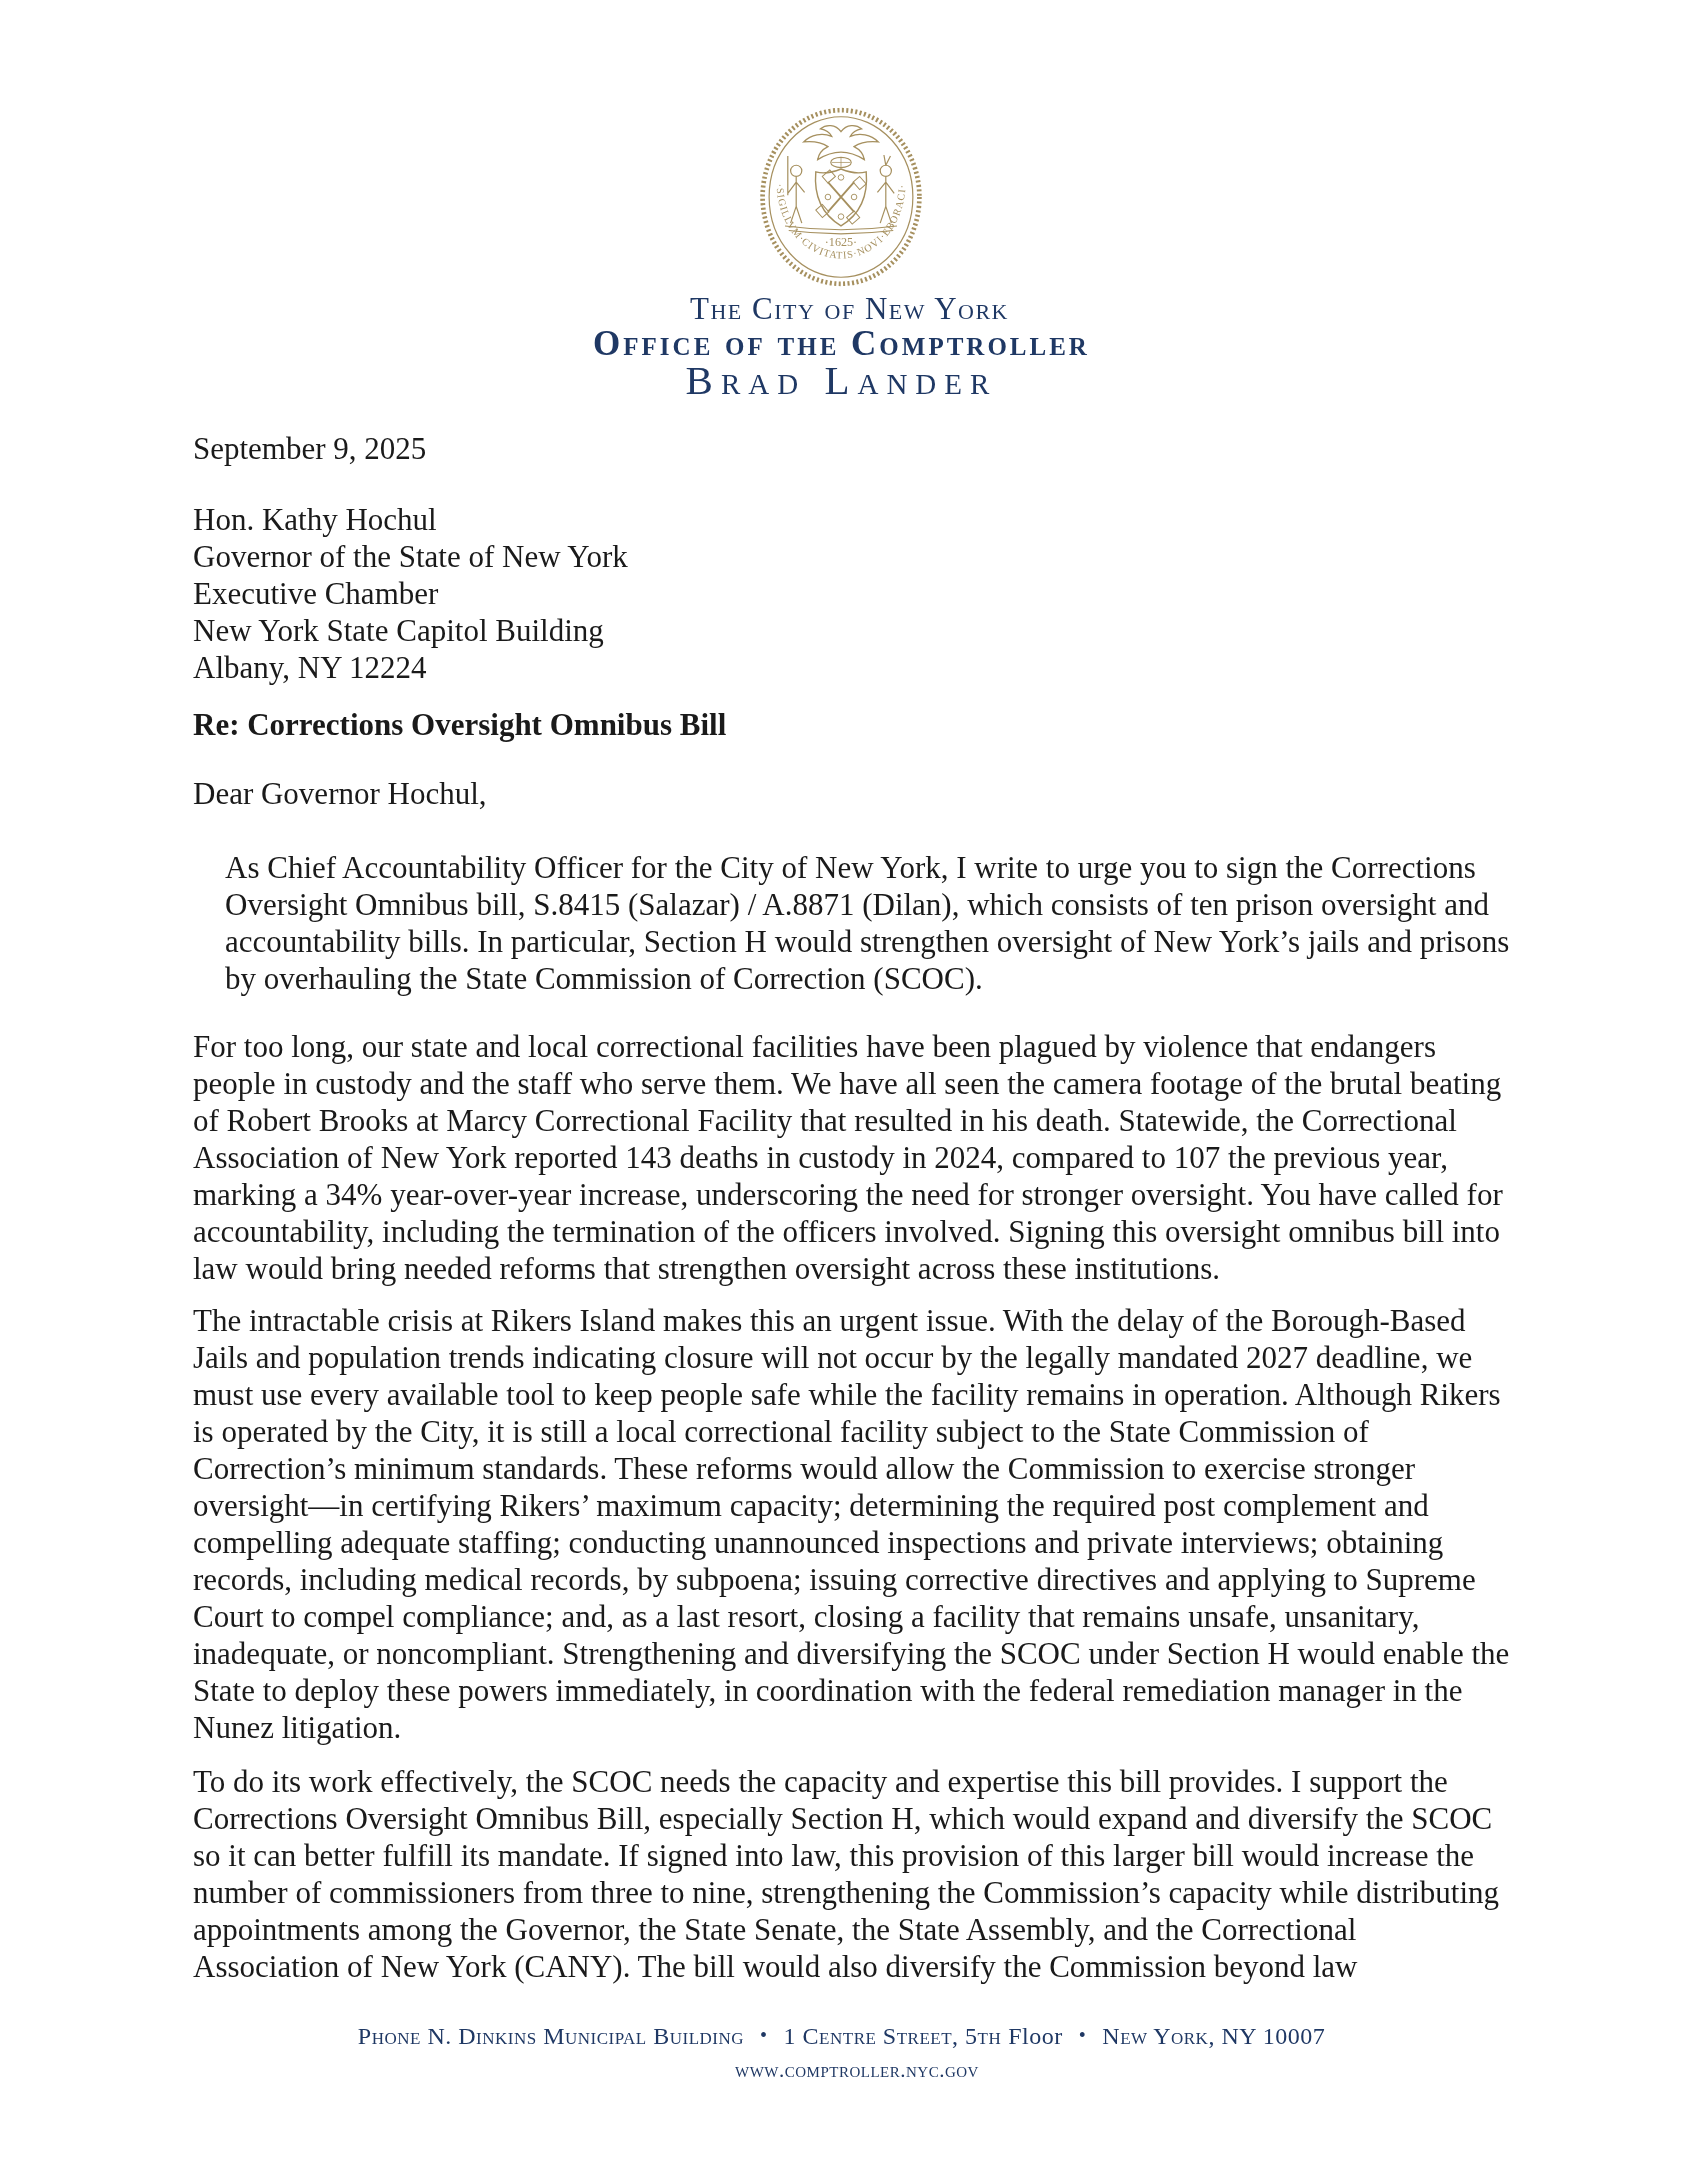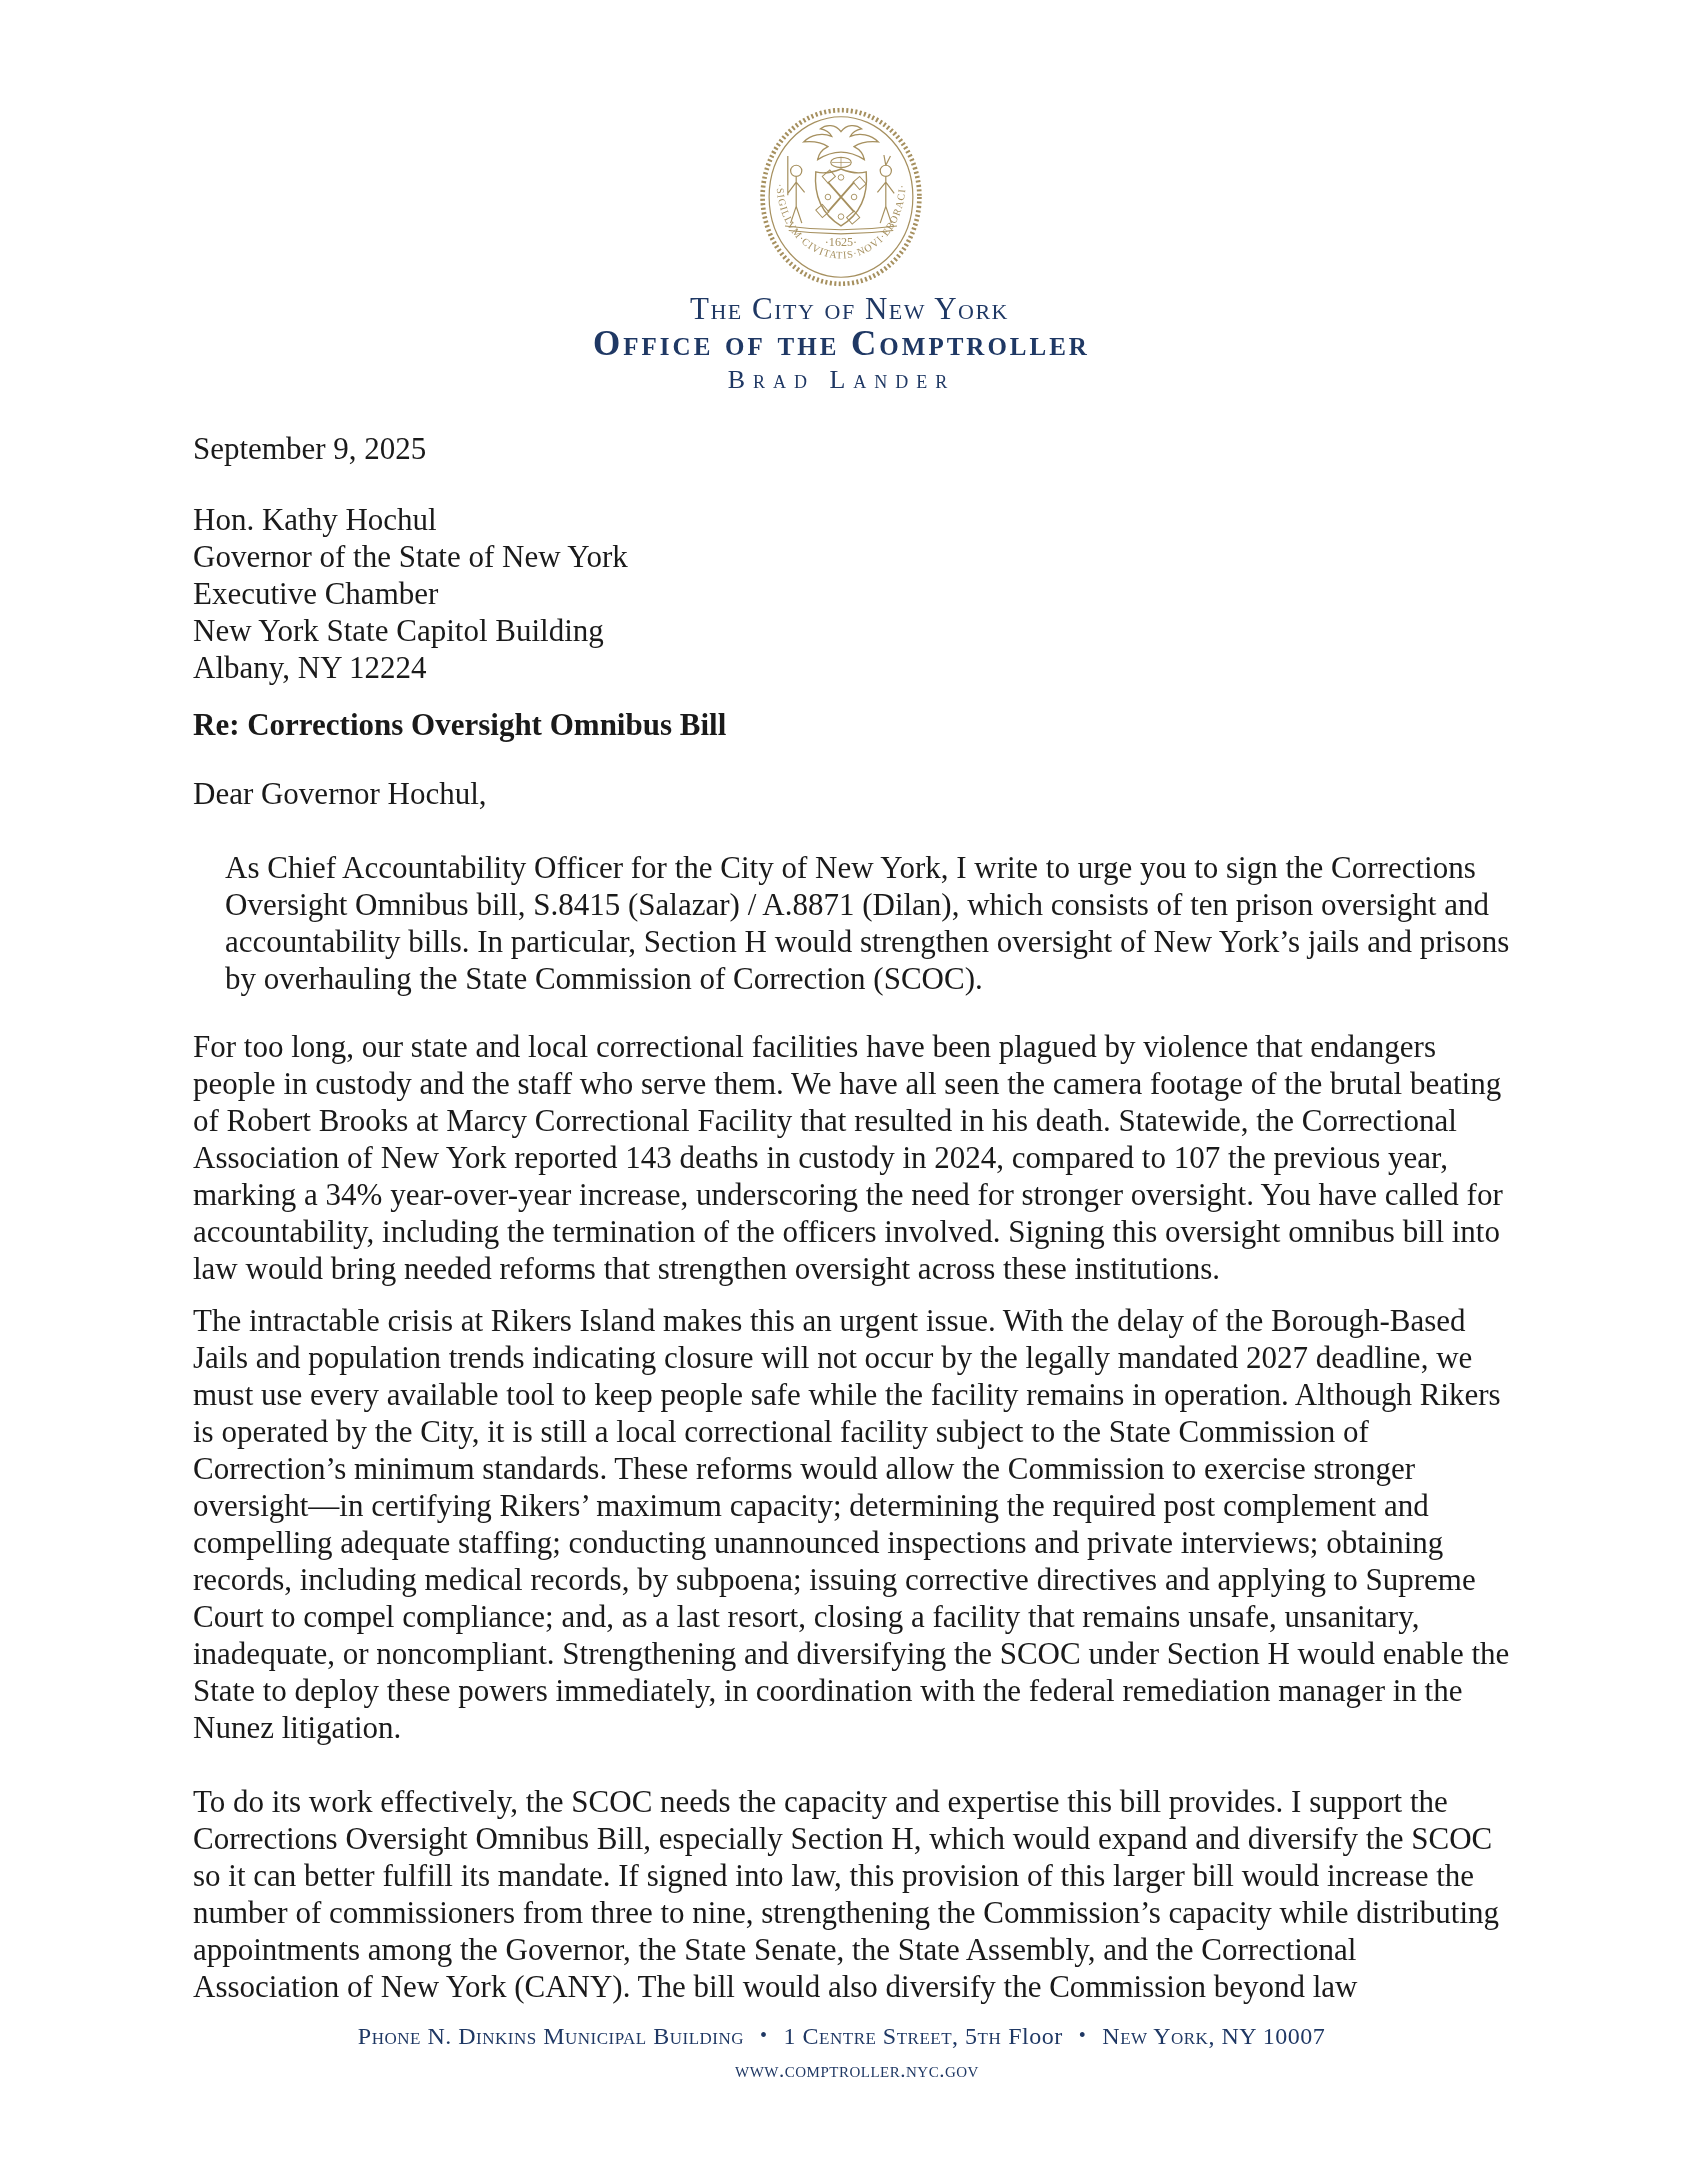--- a/index.html
+++ b/index.html
@@ -42,41 +42,41 @@
     padding-left: 16px;
   }
   .org-office {
     font-size: 35px;
     line-height: 36px;
     font-weight: bold;
     font-variant: small-caps;
     letter-spacing: 3px;
   }
   .org-name {
-    font-size: 26px;
+    font-size: 41px;
     line-height: 36px;
     font-variant: small-caps;
     letter-spacing: 8px;
   }
 
   
   .bodytext {
     font-size: 31px;
     line-height: 37px;
     white-space: pre;
     left: 193px;
   }
   .date        { top: 430px; }
   .recipient   { top: 501px; }
   .subject     { top: 706px; font-weight: bold; }
   .salutation  { top: 775px; }
   .para-1      { top: 849px; margin-left: 32px; }
   .para-2      { top: 1028px; }
   .para-3      { top: 1302px; }
-  .para-4      { top: 1763px; margin-top: 20px; }
+  .para-4      { top: 1763px; }
 
   
   .footer {
     left: 0;
     right: 0;
     top: 2020px;
     text-align: center;
     color: #1f3864;
     font-variant: small-caps;
   }

